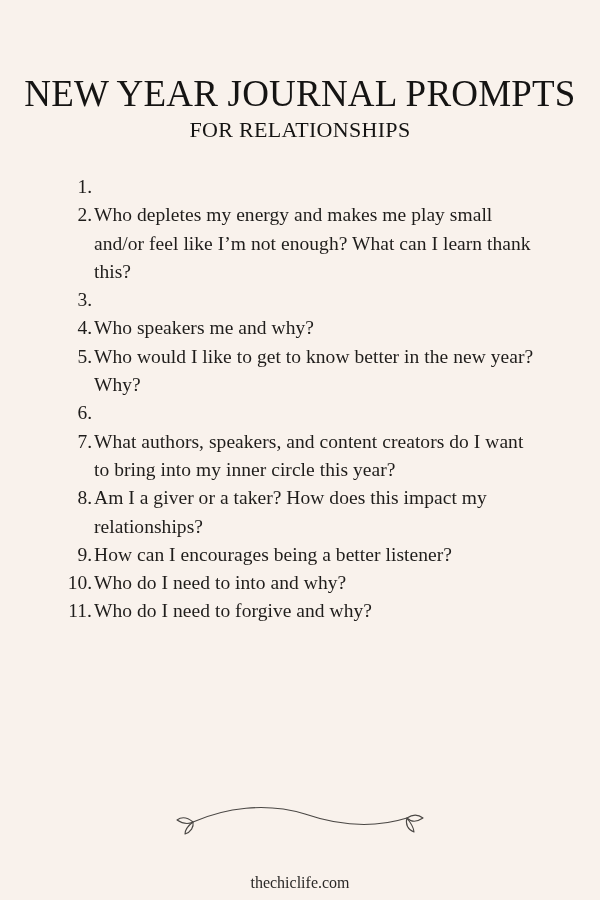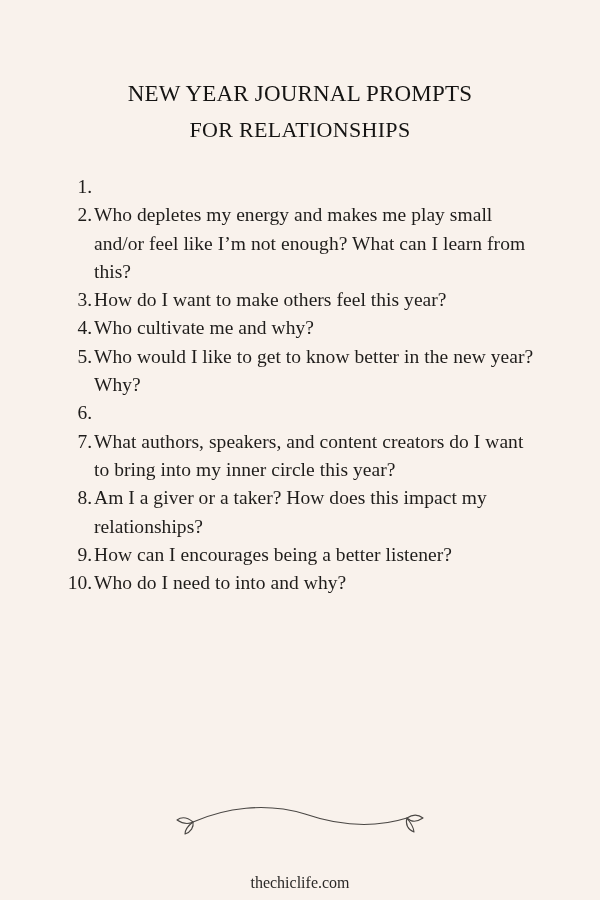--- a/index.html
+++ b/index.html
@@ -15,21 +15,21 @@
       position: relative;
       overflow: hidden;
     }
     .title {
       position: absolute;
       top: 76px;
       left: 0;
       width: 600px;
       text-align: center;
       font-family: "Liberation Serif", "DejaVu Serif", serif;
-      font-size: 23px;
+      font-size: 37px;
       letter-spacing: 0.2px;
       line-height: 36px;
       font-weight: normal;
       margin: 0;
       color: #151413;
     }
     .subtitle {
       position: absolute;
       top: 117px;
       left: 0;
@@ -94,29 +94,28 @@
 
 <h1 class="title">NEW YEAR JOURNAL PROMPTS</h1>
 <div class="subtitle">FOR RELATIONSHIPS</div>
 
 <ol class="prompts">
   <li class="prompt">
     <span class="prompt-num">1.</span>
   </li>
   <li class="prompt">
     <span class="prompt-num">2.</span>
-    <span class="prompt-text">Who depletes my energy and makes me play small and/or feel like I’m not enough? What can I learn from this?</span>
+    <span class="prompt-text">Who depletes my energy and makes me play small and/or feel like I’m not enough? What can I learn thank this?</span>
   </li>
   <li class="prompt">
     <span class="prompt-num">3.</span>
-    <span class="prompt-text">How do I want to make others feel this year?</span>
   </li>
   <li class="prompt">
     <span class="prompt-num">4.</span>
-    <span class="prompt-text">Who cultivate me and why?</span>
+    <span class="prompt-text">Who speakers me and why?</span>
   </li>
   <li class="prompt">
     <span class="prompt-num">5.</span>
     <span class="prompt-text">Who would I like to get to know better in the new year? Why?</span>
   </li>
   <li class="prompt">
     <span class="prompt-num">6.</span>
   </li>
   <li class="prompt">
     <span class="prompt-num">7.</span>
@@ -127,20 +126,24 @@
     <span class="prompt-text">Am I a giver or a taker? How does this impact my relationships?</span>
   </li>
   <li class="prompt">
     <span class="prompt-num">9.</span>
     <span class="prompt-text">How can I encourages being a better listener?</span>
   </li>
   <li class="prompt">
     <span class="prompt-num">10.</span>
     <span class="prompt-text">Who do I need to into and why?</span>
   </li>
+  <li class="prompt">
+    <span class="prompt-num">11.</span>
+    <span class="prompt-text">Who do I need to forgive and why?</span>
+  </li>
 </ol>
 
 <svg class="flourish" viewBox="0 0 250 40" xmlns="http://www.w3.org/2000/svg">
   <g fill="none" stroke="#4a4744" stroke-width="1.1" stroke-linecap="round" stroke-linejoin="round">
 
     <path d="M 18 22 C 50 8, 90 2, 130 14 C 165 26, 200 28, 232 18"></path>
 
     <path d="M 18 22 C 12 17, 6 17, 2 20 C 8 24, 14 24, 18 22 Z"></path>
     <path d="M 18 22 C 14 25, 10 29, 10 34 C 16 32, 19 27, 18 22 Z"></path>
 

